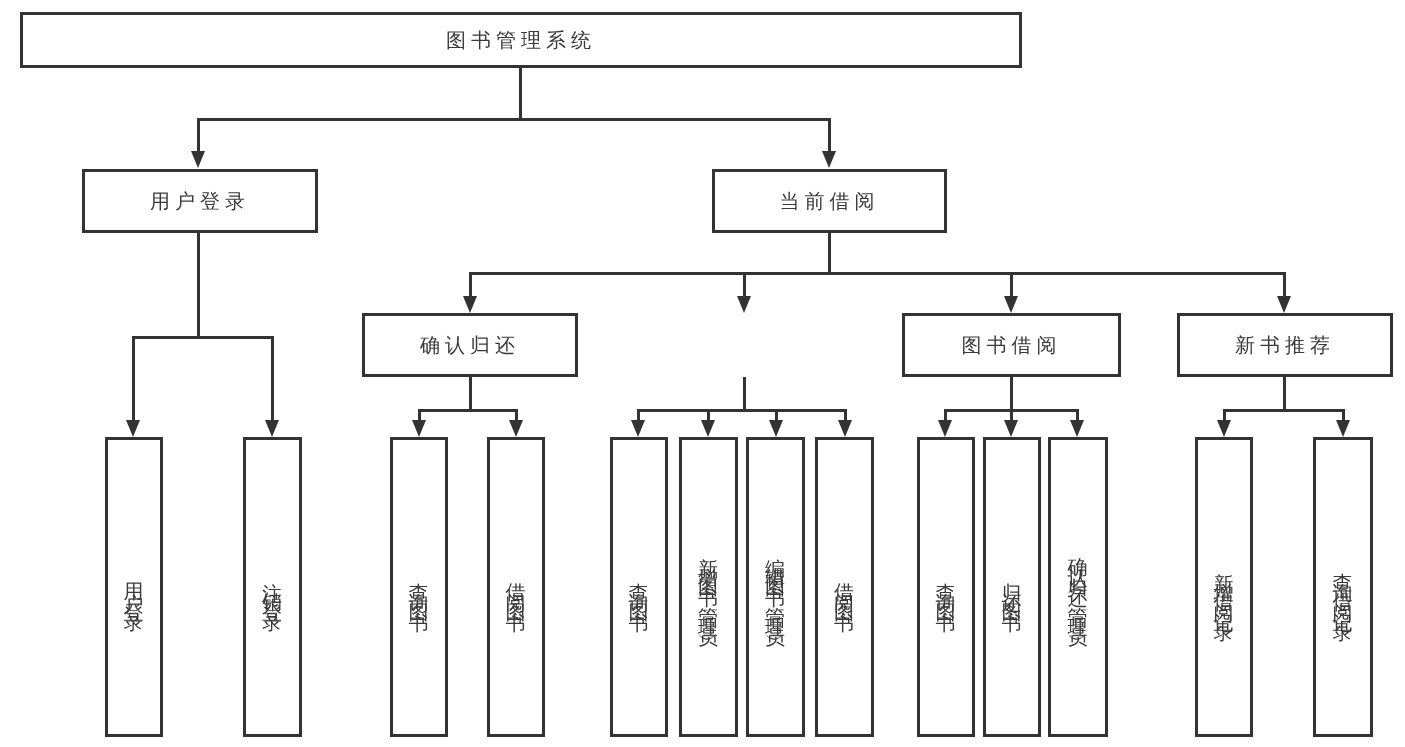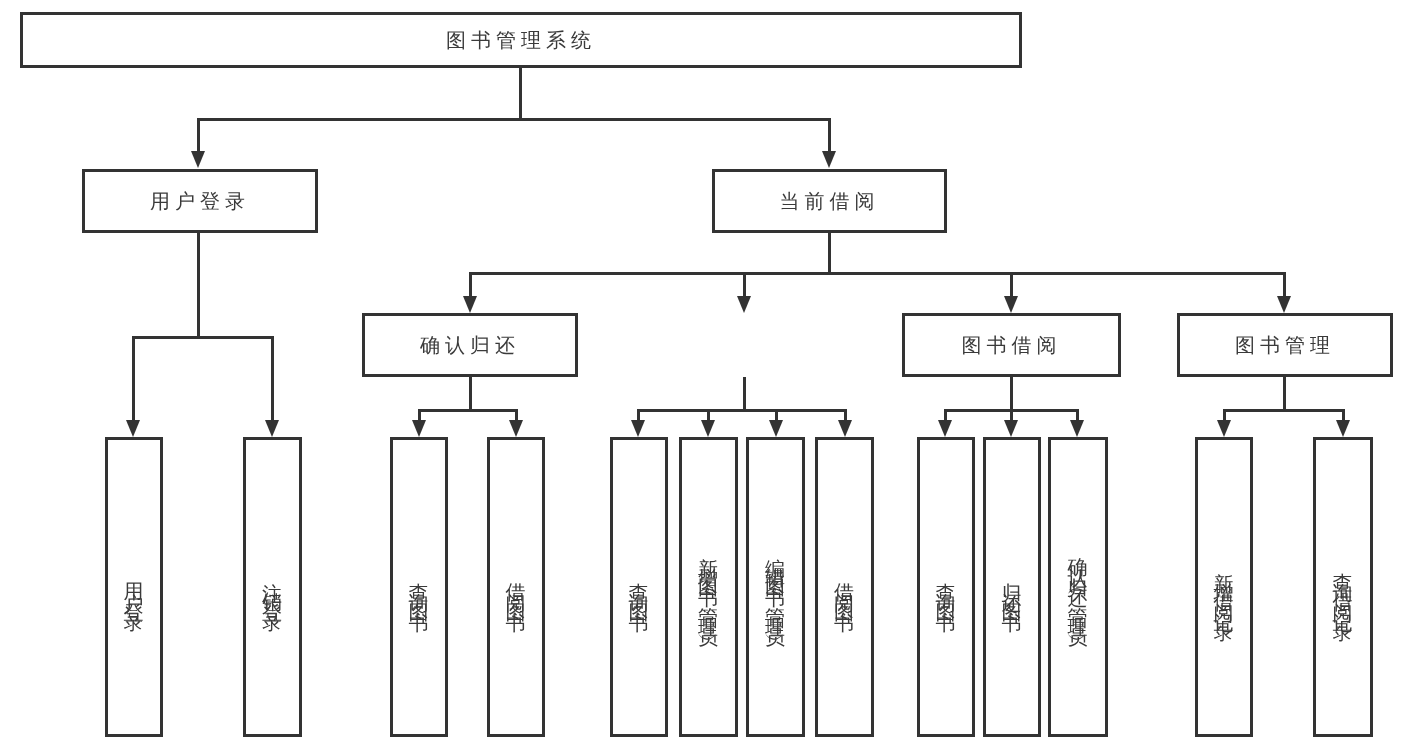--- a/index.html
+++ b/index.html
@@ -96,21 +96,21 @@
   <div class="vline" style="left:1283px;top:272px;height:28px;"></div>
   <div class="ah" style="left:1277px;top:296px;"></div>
 
   <div class="box" style="left:362px;top:313px;width:216px;height:64px;">
     <span class="hlabel">确认归还</span>
   </div>
   <div class="box" style="left:902px;top:313px;width:219px;height:64px;">
     <span class="hlabel">图书借阅</span>
   </div>
   <div class="box" style="left:1177px;top:313px;width:216px;height:64px;">
-    <span class="hlabel">图书管理</span>
+    <span class="hlabel">新书推荐</span>
   </div>
 
   <div class="vline" style="left:469px;top:377px;height:34px;"></div>
   <div class="hline" style="left:418px;top:409px;width:100px;"></div>
   <div class="vline" style="left:418px;top:409px;height:15px;"></div>
   <div class="ah" style="left:412px;top:420px;"></div>
   <div class="vline" style="left:515px;top:409px;height:15px;"></div>
   <div class="ah" style="left:509px;top:420px;"></div>
 
   <div class="vline" style="left:743px;top:377px;height:34px;"></div>

